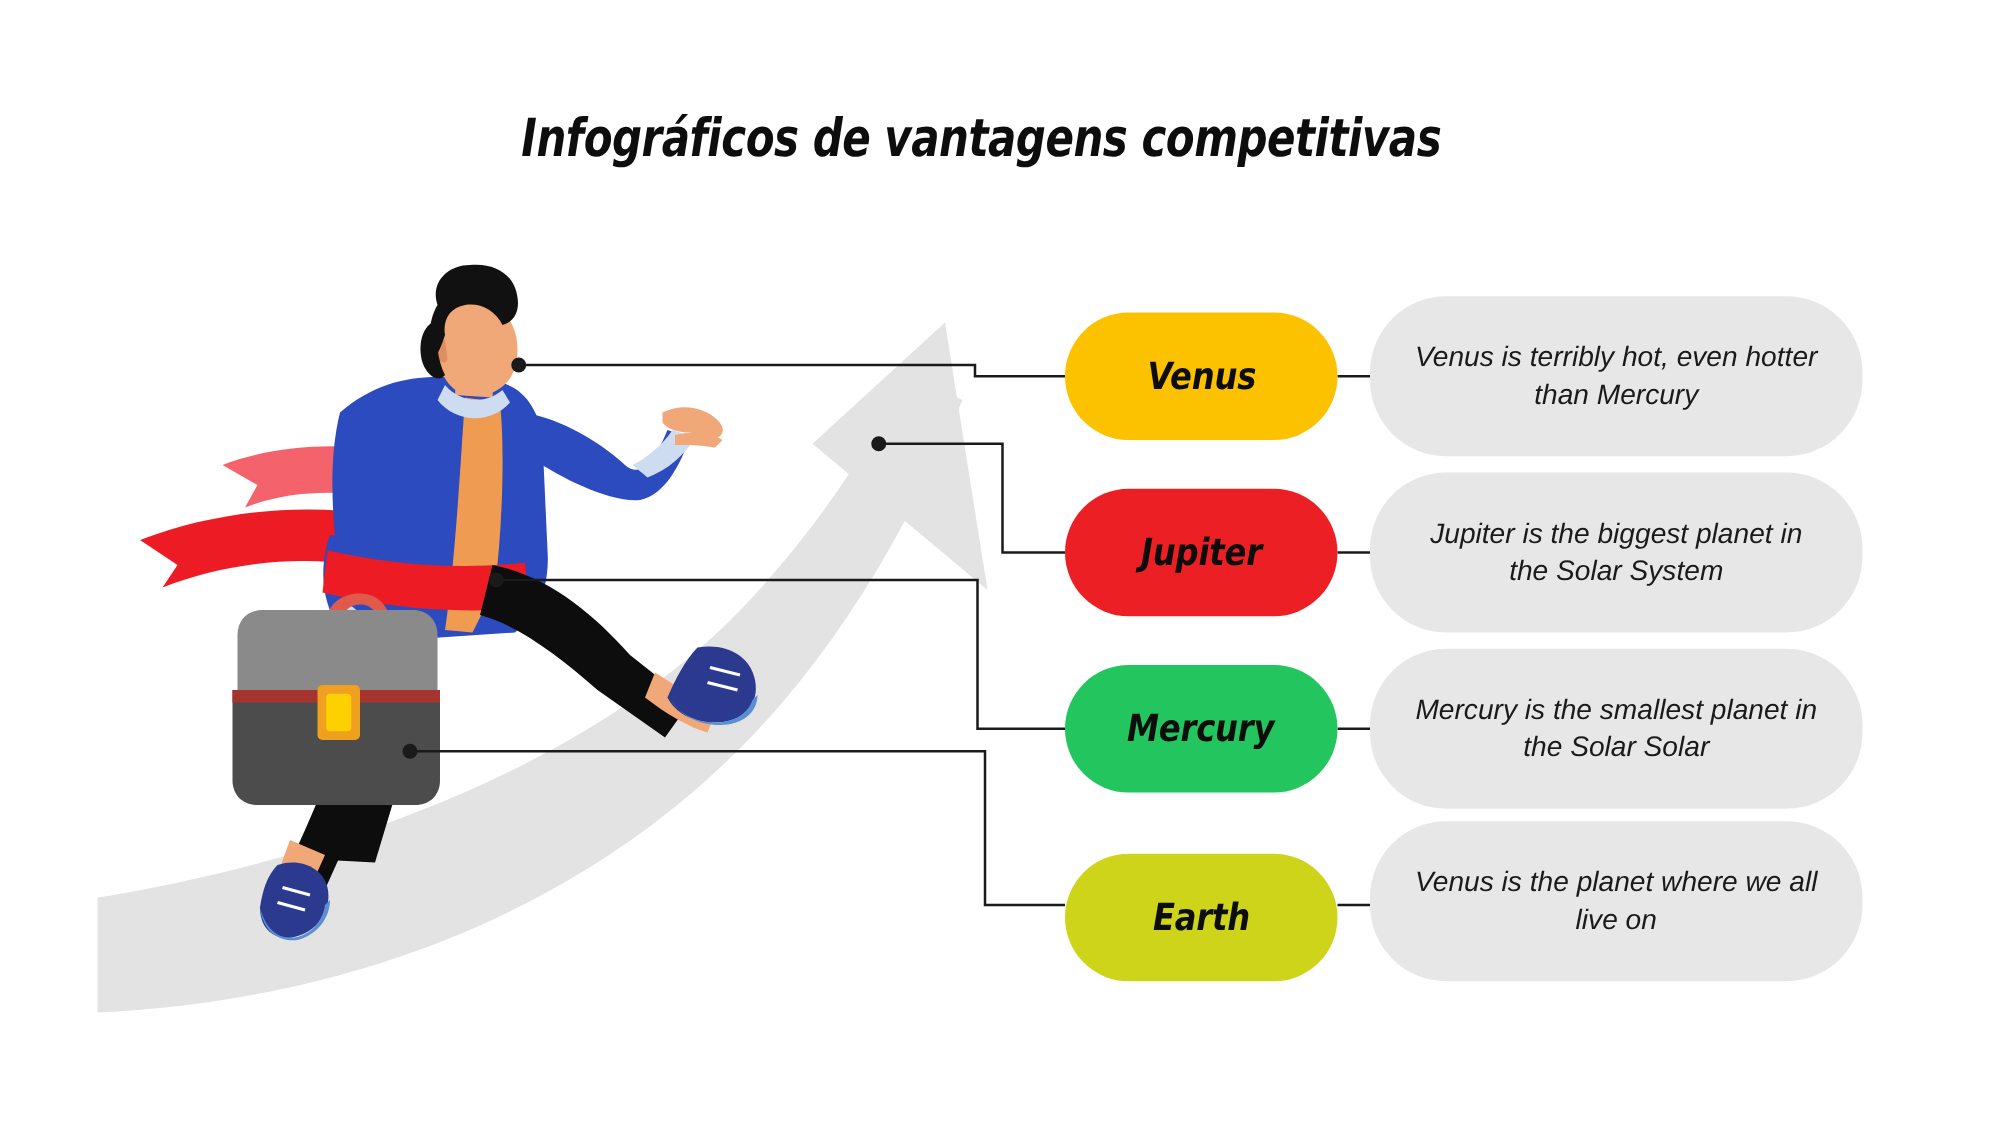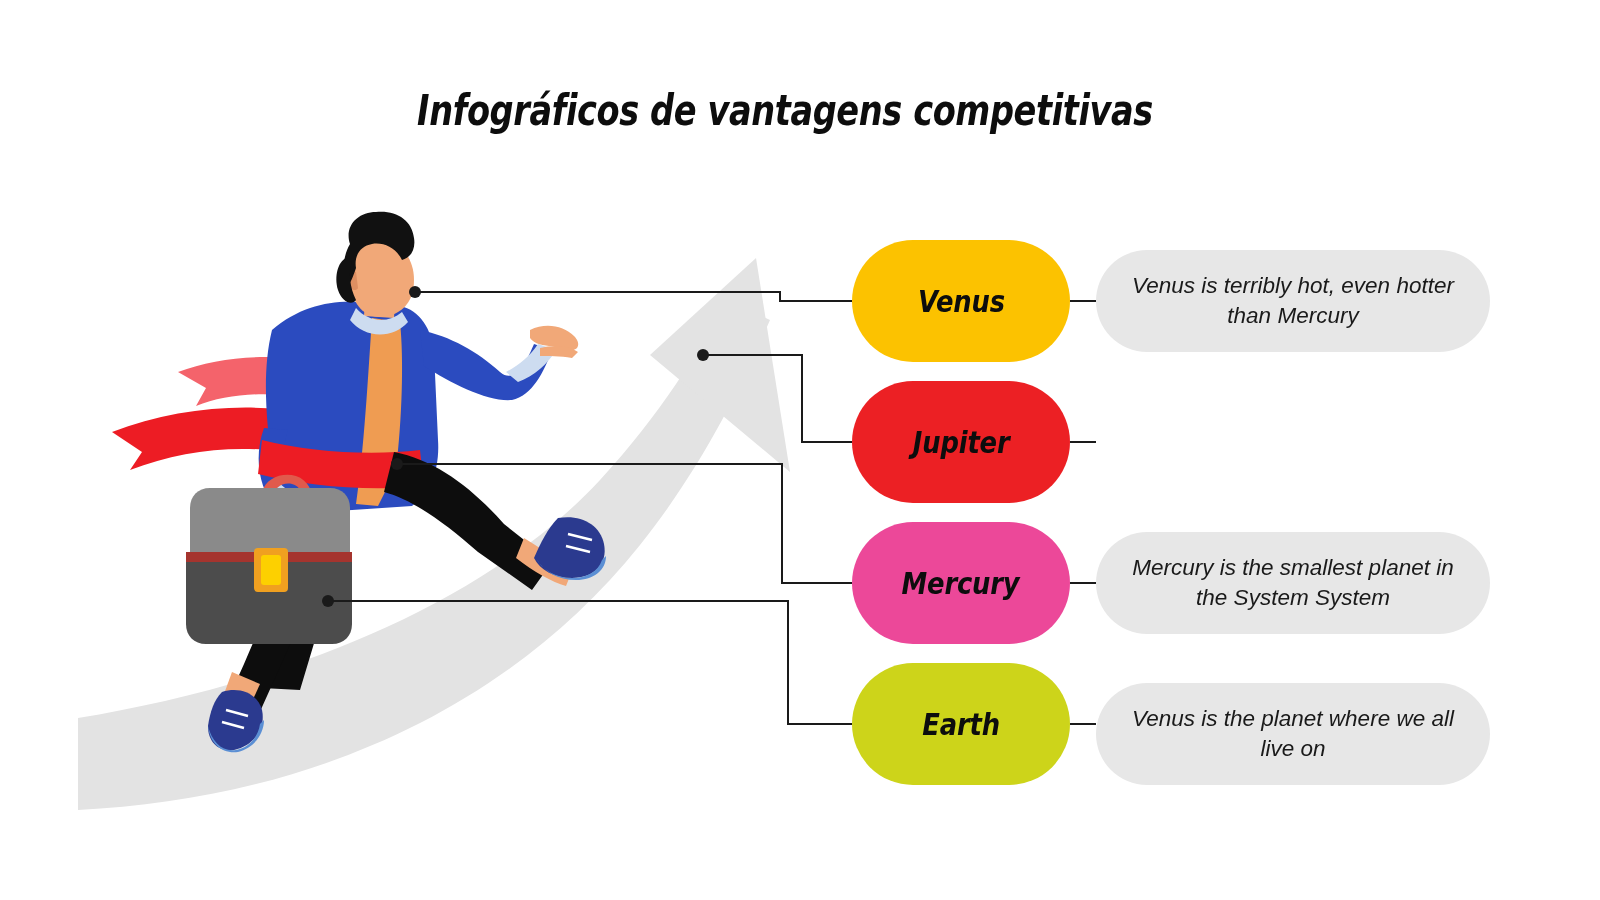--- a/index.html
+++ b/index.html
@@ -69,41 +69,41 @@
     display: flex;
     align-items: center;
   }
   .row-0 { top: 240px; }
   .row-1 { top: 381px; justify-content: center; }
   .row-2 { top: 522px; }
   .row-3 { top: 663px; align-items: flex-end; }
 
   .pill {
     width: 218px;
-    height: 122px;
+    height: 102px;
     border-radius: 61px;
     display: flex;
     align-items: center;
     justify-content: center;
     box-sizing: border-box;
   }
   .pill-label {
     font-family: "DejaVu Sans", sans-serif;
     font-weight: bold;
     font-size: 30px;
     color: #0d0d0d;
     transform: scaleX(0.86);
     white-space: nowrap;
     letter-spacing: -0.2px;
   }
 
   .desc {
     margin-left: 26px;
     width: 394px;
-    height: 102px;
+    height: 128px;
     border-radius: 61px;
     background: #e7e7e7;
     display: flex;
     align-items: center;
     justify-content: center;
     box-sizing: border-box;
     padding: 0 30px;
   }
   .desc-text {
     font-family: "Liberation Sans", sans-serif;
@@ -211,28 +211,31 @@
     </div>
     <div class="desc">
       <span class="desc-text">Venus is terribly hot, even hotter than Mercury</span>
     </div>
   </div>
 
   <div class="row row-1">
     <div class="pill" style="background: rgb(236, 32, 36);">
       <span class="pill-label">Jupiter</span>
     </div>
+    <div class="desc">
+      <span class="desc-text">Jupiter is the biggest planet in the Solar System</span>
+    </div>
   </div>
 
   <div class="row row-2">
-    <div class="pill" style="background: #ec4899;">
+    <div class="pill" style="background: #22c55e;">
       <span class="pill-label">Mercury</span>
     </div>
     <div class="desc">
-      <span class="desc-text">Mercury is the smallest planet in the System System</span>
+      <span class="desc-text">Mercury is the smallest planet in the Solar Solar</span>
     </div>
   </div>
 
   <div class="row row-3">
     <div class="pill" style="background: rgb(205, 212, 26);">
       <span class="pill-label">Earth</span>
     </div>
     <div class="desc">
       <span class="desc-text">Venus is the planet where we all live on</span>
     </div>

